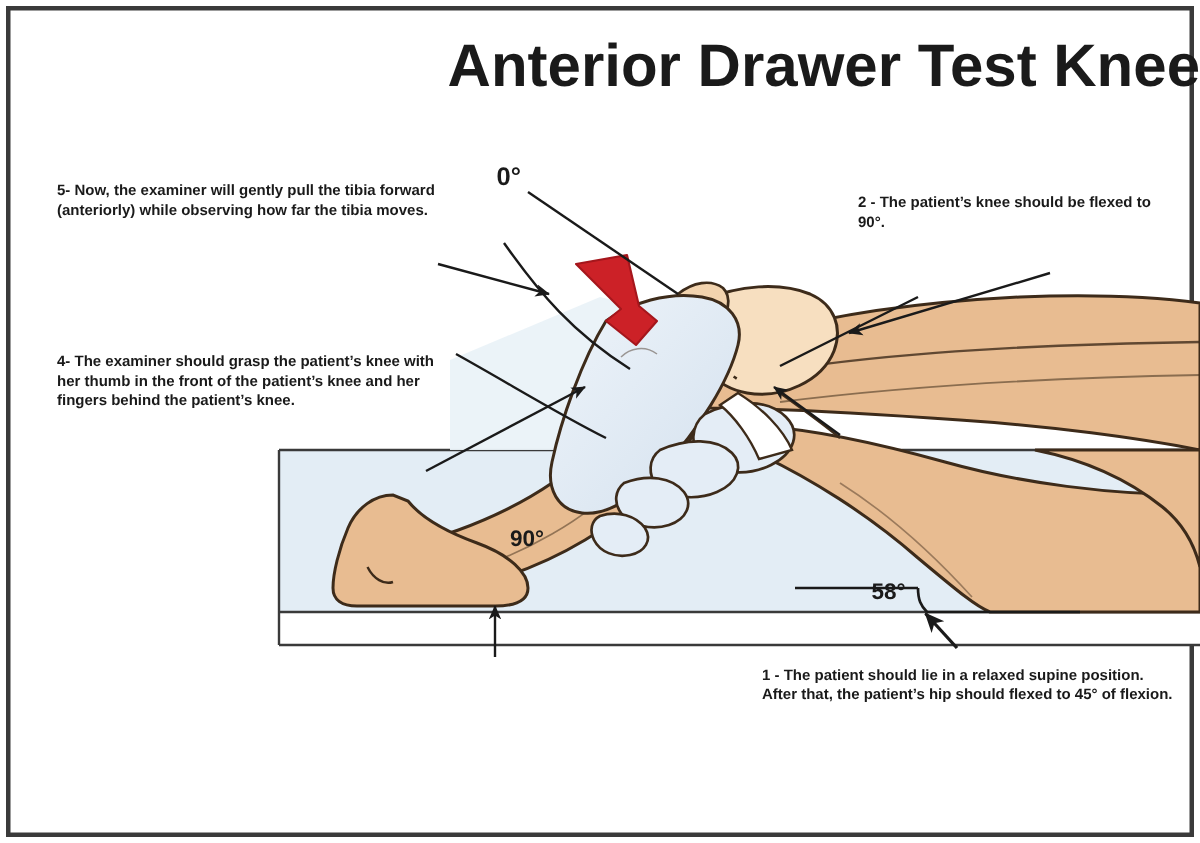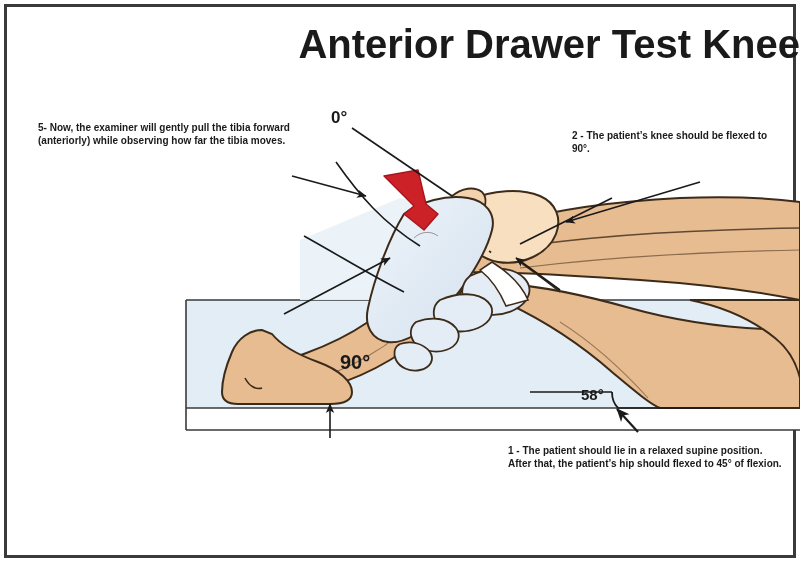--- a/index.html
+++ b/index.html
@@ -55,21 +55,21 @@
   #note1 { left: 508px; top: 445px; width: 280px; }
 
   .anglelabel {
     position: absolute;
     font-size: 17px;
     font-weight: bold;
     color: #1a1a1a;
     font-family: "Liberation Sans", sans-serif;
   }
   #lbl0  { left: 331px; top: 108px; }
-  #lbl90 { left: 340px; top: 351px; font-size: 20px; }
+  #lbl90 { left: 340px; top: 351px; font-size: 15px; }
   #lbl45 { left: 581px; top: 386px; font-size: 15px; }
 
   #art {
     position: absolute;
     left: 0;
     top: 0;
     width: 800px;
     height: 562px;
     pointer-events: none;
   }
@@ -186,19 +186,20 @@
       <line x1="284" y1="314" x2="390" y2="258" marker-end="url(#ah)"></line>
       <path d="M304,236 C340,256 372,276 404,292"></path>
       <line x1="700" y1="182" x2="566" y2="222" marker-end="url(#ah)"></line>
       <line x1="612" y1="198" x2="520" y2="244"></line>
       <line x1="560" y1="290" x2="516" y2="258" marker-end="url(#ah)"></line>
       <line x1="330" y1="438" x2="330" y2="404" marker-end="url(#ah)"></line>
     </g>
   </svg>
 
   <div class="note" id="note5">5- Now, the examiner will gently pull the tibia forward (anteriorly) while observing how far the tibia moves.</div>
+  <div class="note" id="note4">4- The examiner should grasp the patient’s knee with her thumb in the front of the patient’s knee and her fingers behind the patient’s knee.</div>
   <div class="note" id="note2">2 - The patient’s knee should be flexed to 90°.</div>
   <div class="note" id="note1">1 - The patient should lie in a relaxed supine position. After that, the patient’s hip should flexed to 45° of flexion.</div>
 
   <div class="anglelabel" id="lbl0">0°</div>
   <div class="anglelabel" id="lbl90">90°</div>
   <div class="anglelabel" id="lbl45">58°</div>
 </div>
 
 </body></html>

